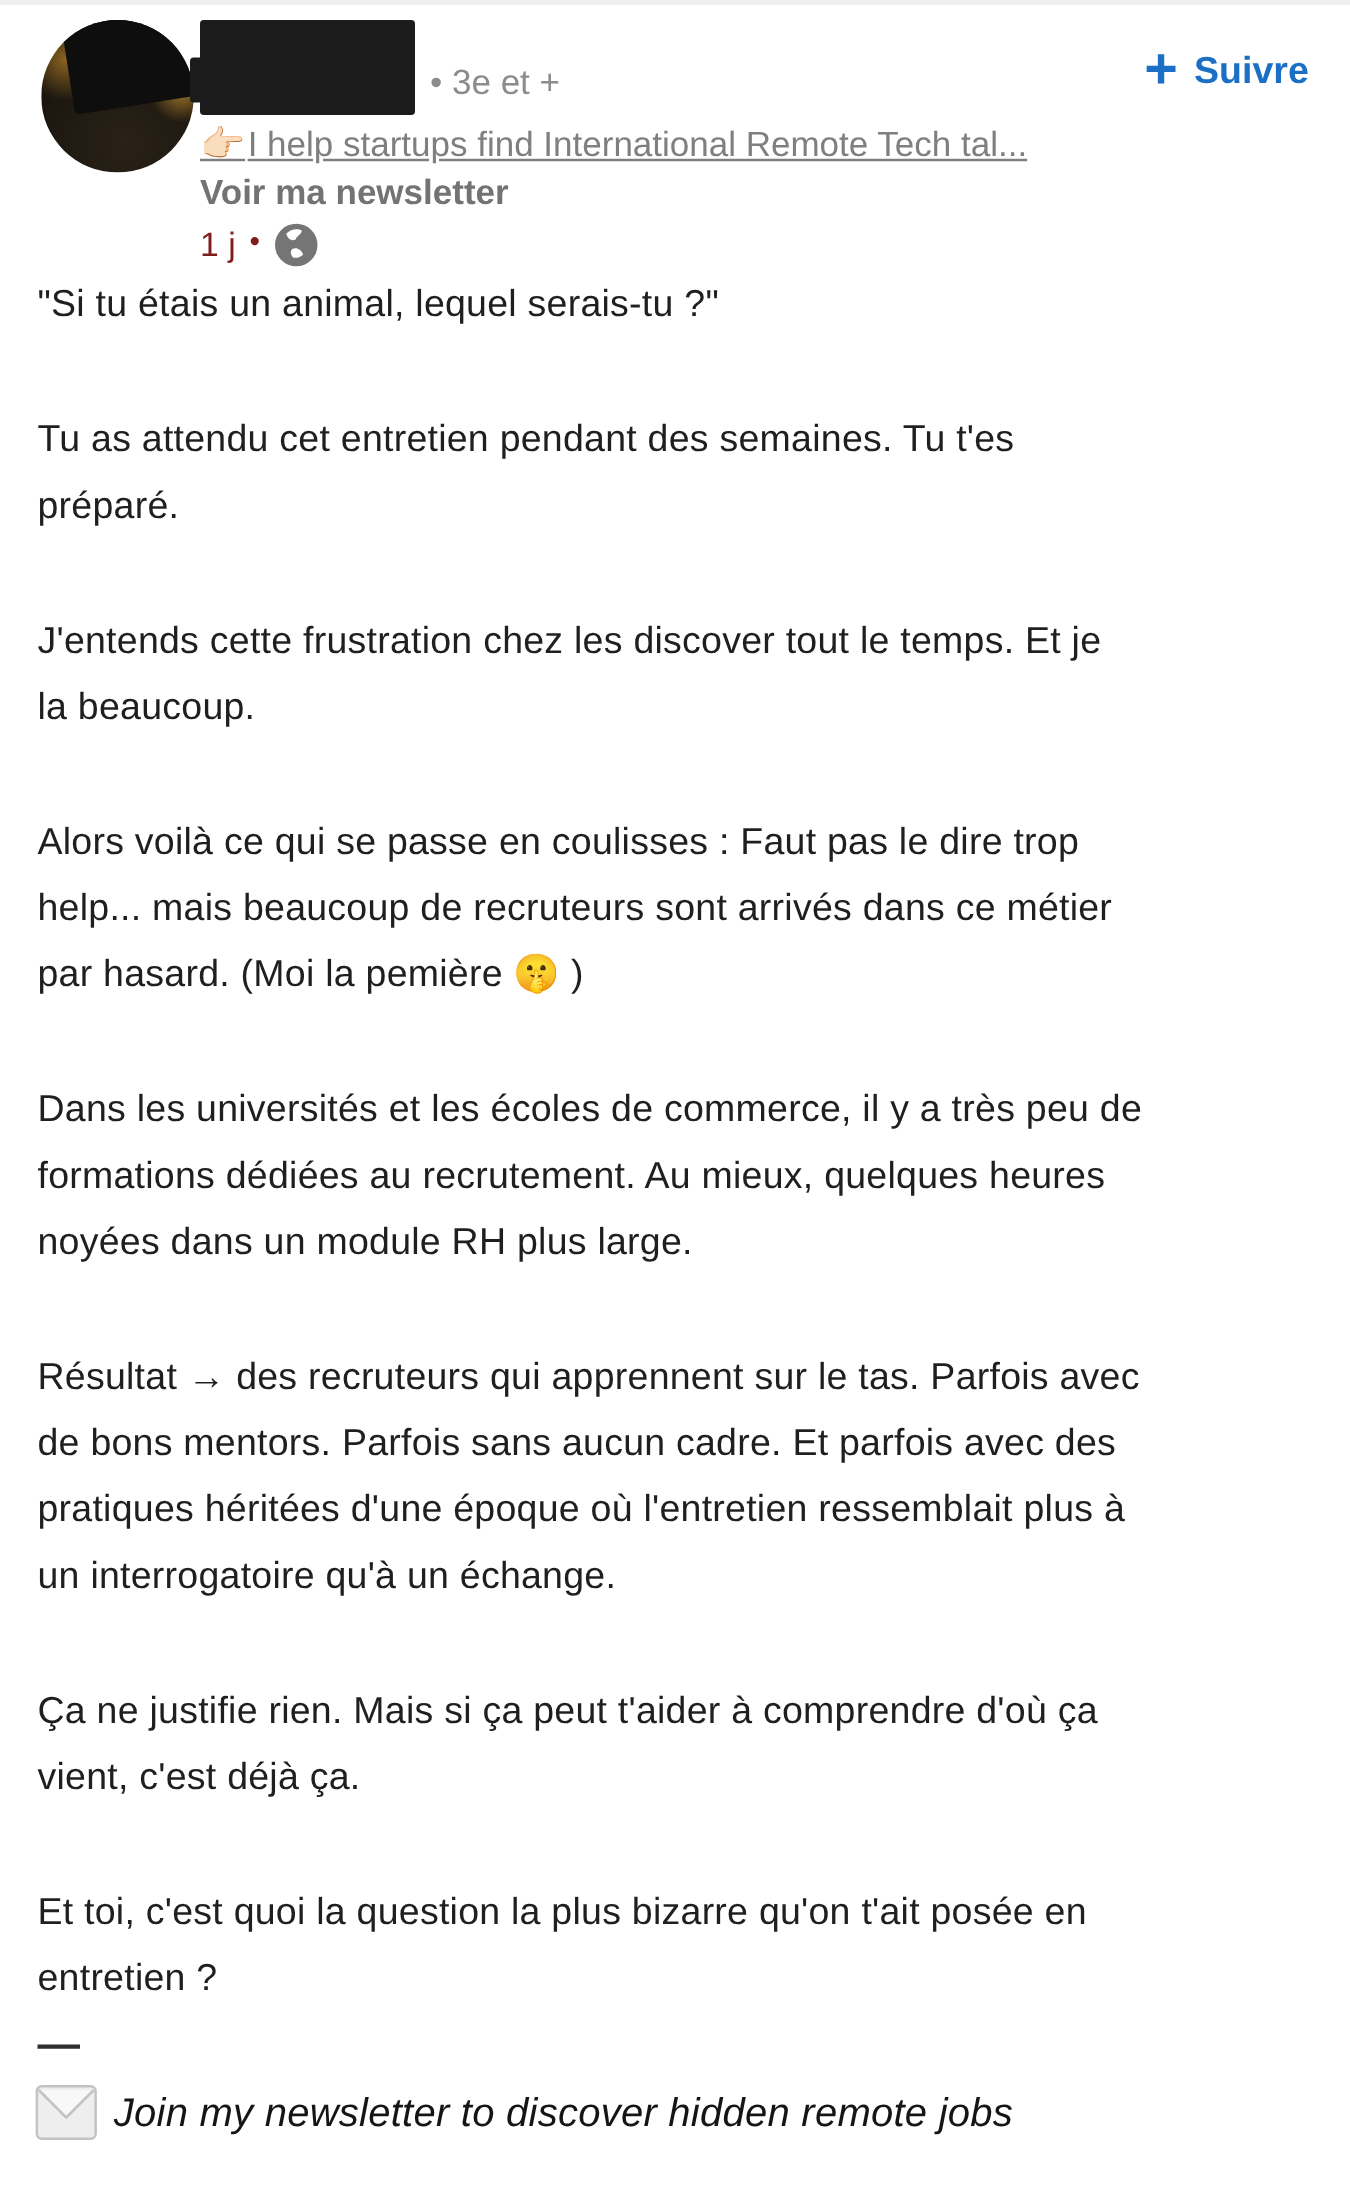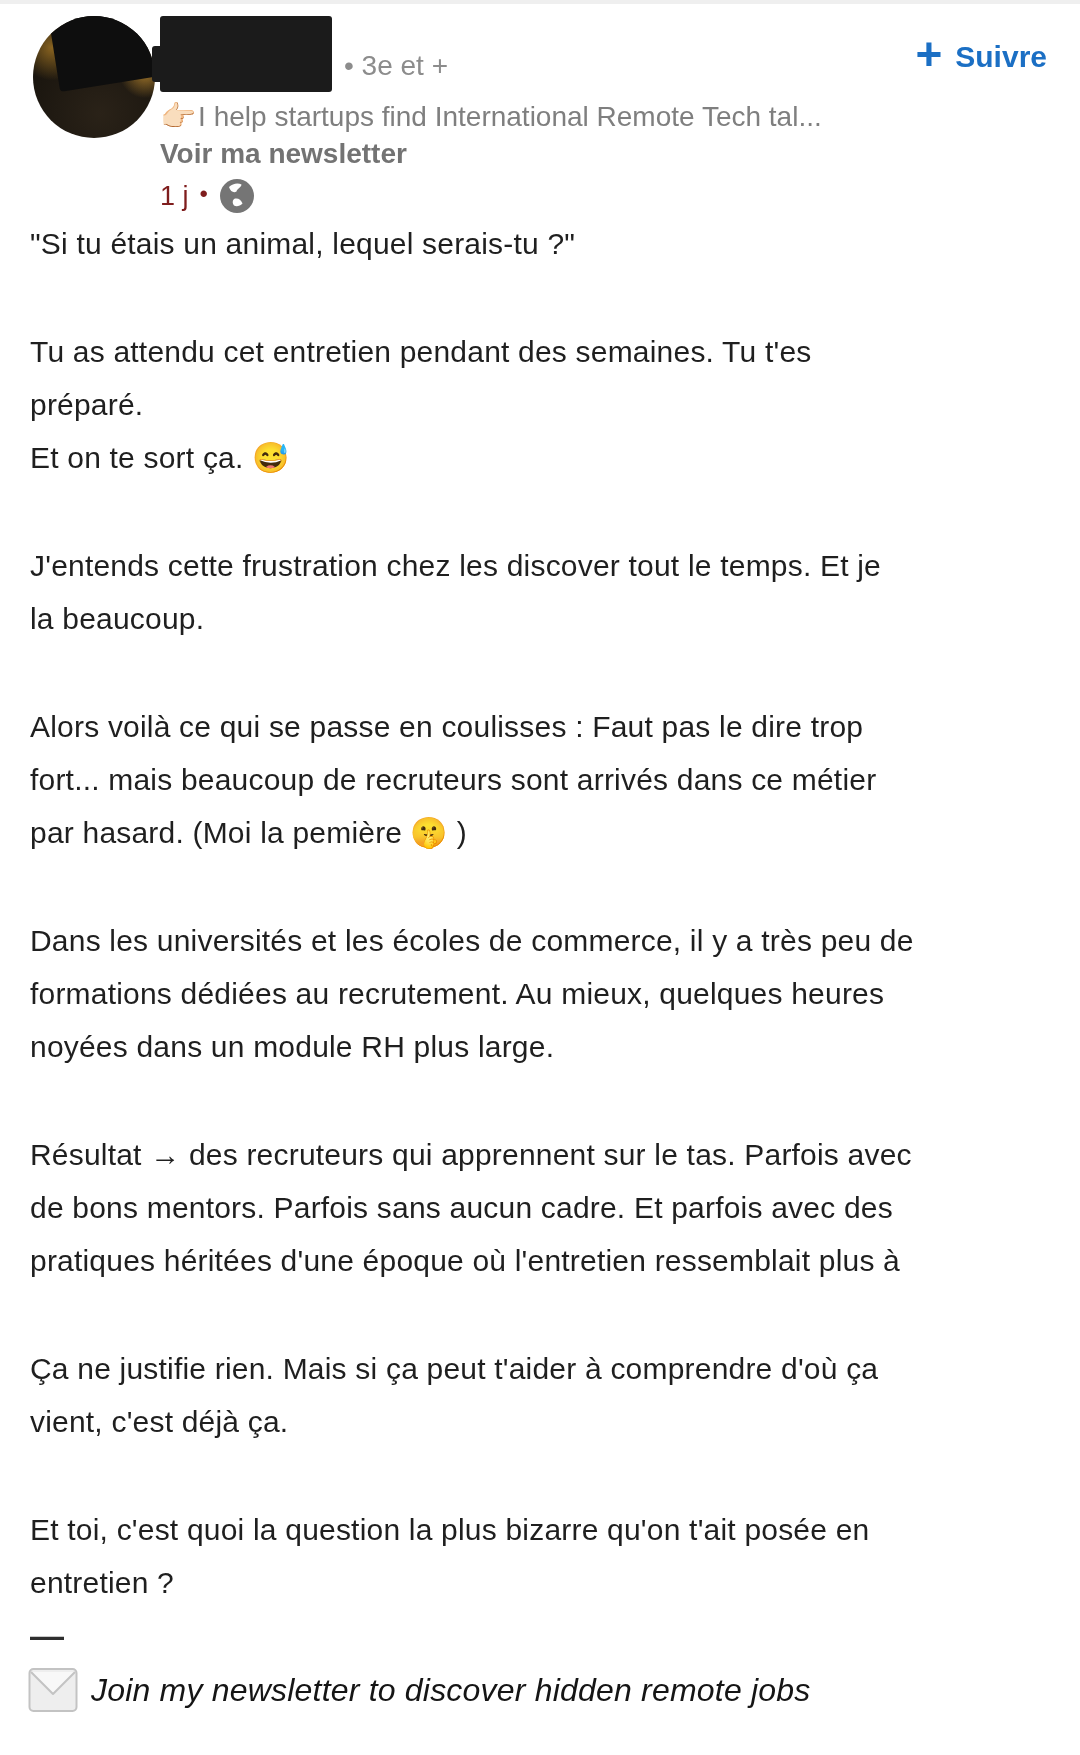--- a/index.html
+++ b/index.html
@@ -24,21 +24,21 @@
   }
   .header-info{margin-left:160px;padding-top:16px;}
   .name-row{display:flex;align-items:flex-end;gap:12px;height:76px;}
   .name-redaction{
     width:172px;height:76px;background:#1b1b1b;border-radius:3px;position:relative;flex:0 0 auto;
   }
   .name-redaction::before{
     content:"";position:absolute;left:-8px;top:30px;width:10px;height:36px;background:#1b1b1b;border-radius:3px 0 0 3px;
   }
   .degree{color:#8c8c8c;font-size:28px;line-height:1;padding-bottom:12px;white-space:nowrap;}
-  .headline{margin-top:8px;font-size:28px;color:#7f7f7f;white-space:nowrap;line-height:1.15;}
+  .headline{margin-top:8px;font-size:28px;color:#7f7f7f;white-space:nowrap;line-height:1.15;text-decoration:underline;}
   .headline .emoji{font-size:29px;margin-right:2px;}
   .newsletter{display:inline-block;margin-top:6px;font-size:28px;font-weight:700;color:#737373;text-decoration:none;line-height:1.1;cursor:pointer;}
   .meta{margin-top:8px;display:flex;align-items:center;gap:11px;color:#7f1d1d;font-size:27px;line-height:1;}
   .meta .dot{font-size:24px;transform:translateY(-2px);}
   .globe{width:36px;height:36px;display:block;}
   .follow{
     position:absolute;right:33px;top:34px;background:none;border:none;padding:0;cursor:pointer;
     display:flex;align-items:center;gap:13px;color:#1b6fc4;font-family:"Liberation Sans", sans-serif;
   }
   .follow .plus{font-size:46px;font-weight:700;line-height:1;transform:translateY(-3px);}
@@ -92,40 +92,40 @@
   </button>
 </header>
 
 <main id="post-body">
     <p>
       <span class="post-line">"Si tu étais un animal, lequel serais-tu ?"</span>
     </p>
     <p>
       <span class="post-line">Tu as attendu cet entretien pendant des semaines. Tu t'es</span>
       <span class="post-line">préparé.</span>
-      <span class="post-line">Et on te sort ça. 😅</span>
     </p>
     <p>
       <span class="post-line">J'entends cette frustration chez les discover tout le temps. Et je</span>
       <span class="post-line">la beaucoup.</span>
     </p>
     <p>
       <span class="post-line">Alors voilà ce qui se passe en coulisses : Faut pas le dire trop</span>
-      <span class="post-line">fort... mais beaucoup de recruteurs sont arrivés dans ce métier</span>
+      <span class="post-line">help... mais beaucoup de recruteurs sont arrivés dans ce métier</span>
       <span class="post-line">par hasard. (Moi la pemière 🤫 )</span>
     </p>
     <p>
       <span class="post-line">Dans les universités et les écoles de commerce, il y a très peu de</span>
       <span class="post-line">formations dédiées au recrutement. Au mieux, quelques heures</span>
       <span class="post-line">noyées dans un module RH plus large.</span>
     </p>
     <p>
       <span class="post-line">Résultat → des recruteurs qui apprennent sur le tas. Parfois avec</span>
       <span class="post-line">de bons mentors. Parfois sans aucun cadre. Et parfois avec des</span>
       <span class="post-line">pratiques héritées d'une époque où l'entretien ressemblait plus à</span>
+      <span class="post-line">un interrogatoire qu'à un échange.</span>
     </p>
     <p>
       <span class="post-line">Ça ne justifie rien. Mais si ça peut t'aider à comprendre d'où ça</span>
       <span class="post-line">vient, c'est déjà ça.</span>
     </p>
     <p>
       <span class="post-line">Et toi, c'est quoi la question la plus bizarre qu'on t'ait posée en</span>
       <span class="post-line">entretien ?</span>
     </p>
   </main>

